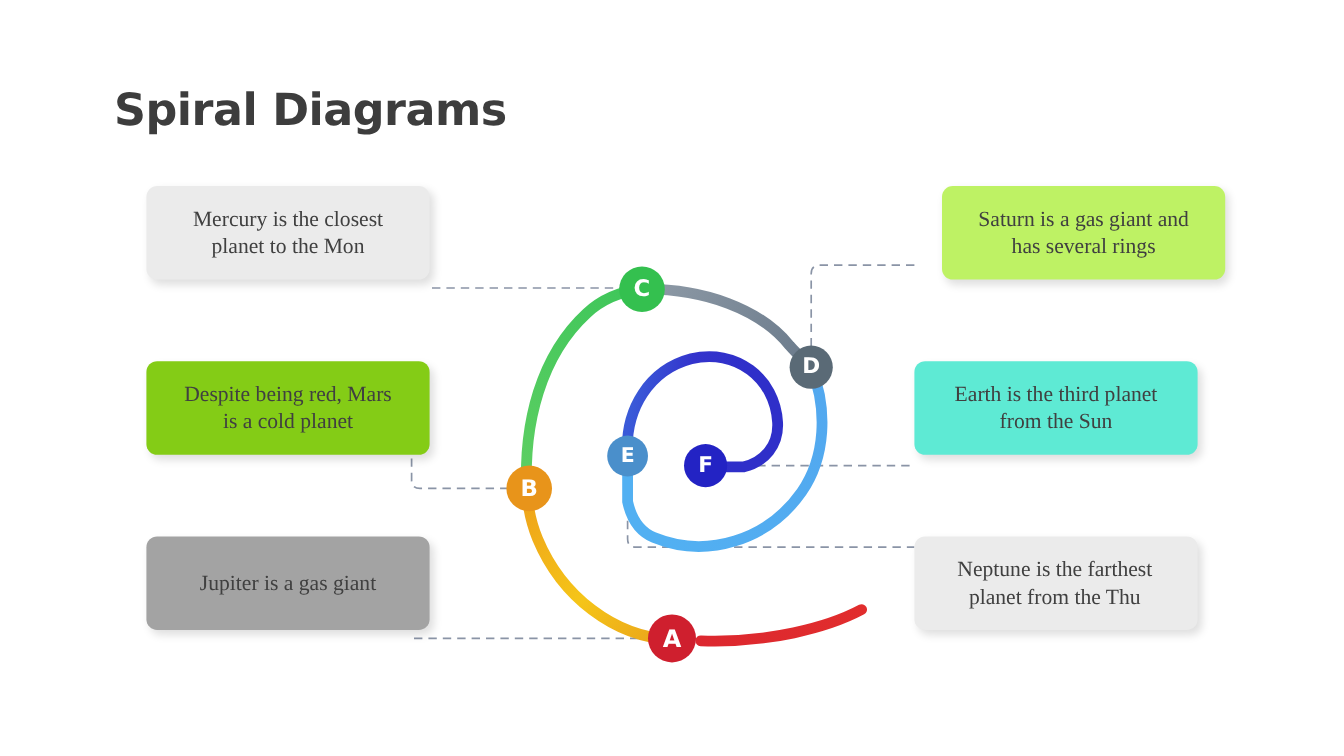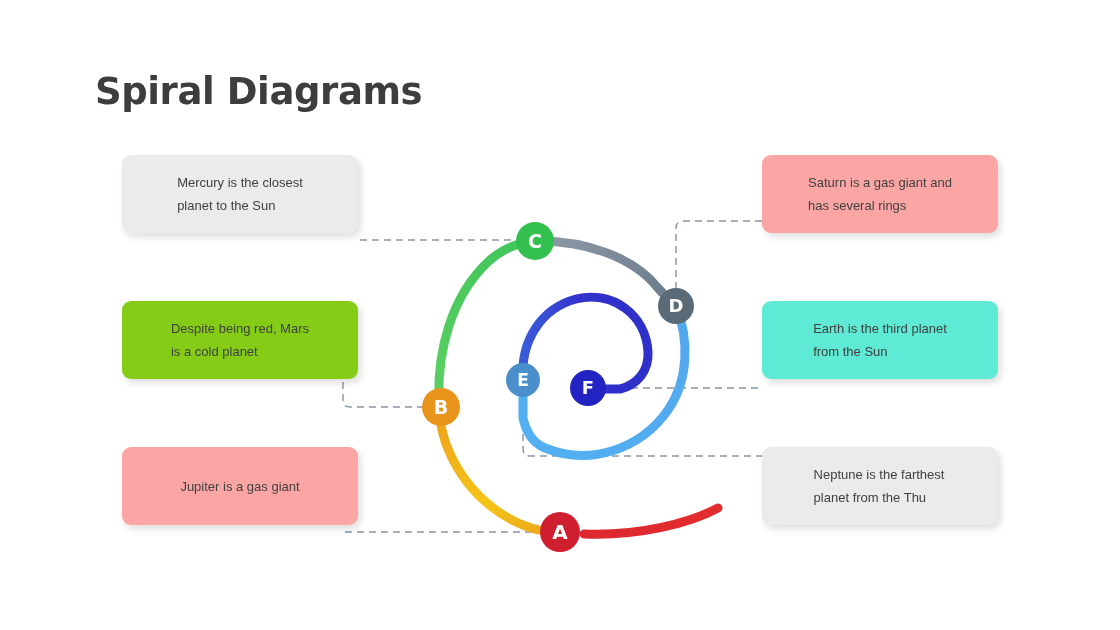--- a/index.html
+++ b/index.html
@@ -46,24 +46,25 @@
     background: #ebebeb;
     border-radius: 9px;
     box-shadow: 3px 4px 7px rgba(0,0,0,0.13);
     display: flex;
     align-items: center;
     justify-content: center;
     box-sizing: border-box;
     padding: 0 14px;
   }
   .callout-text {
-    font-family: Liberation Sans, sans-serif;
-    font-size: 13px;
+    font-family: Liberation Serif, serif;
+    font-size: 18px;
     line-height: 23px;
     color: #404040;
+    text-align: center;
   }
 
   .callout.left  { left: 122px; }
   .callout.right { left: 762px; }
   .row1 { top: 155px; }
   .row2 { top: 301px; }
   .row3 { top: 447px; }
 
   
   .node {
@@ -142,38 +143,38 @@
 
       <path d="M 676 306 C 690 341 688 381 668 410 C 640 450 589 466 545 448 C 533 443 526 432 523 418 L 523 381" stroke="url(#gradLightBlue)" stroke-width="9"></path>
 
       <path d="M 523 381 C 520 340 542 308 576 299 C 613 290 646 315 648 352 C 649 371 637 385 620 389 L 595 389" stroke="url(#gradIndigo)" stroke-width="9"></path>
     </g>
   </svg>
 
   <div class="callout left row1" style="background: rgb(235, 235, 235);">
     <div class="callout-text" style="color: rgb(64, 64, 64);">
       <span>Mercury is the closest</span><br>
-      <span>planet to the Sun</span>
+      <span>planet to the Mon</span>
     </div>
   </div>
 
   <div class="callout left row2" style="background: #84cc16;">
     <div class="callout-text" style="color: rgb(64, 64, 64);">
       <span>Despite being red, Mars</span><br>
       <span>is a cold planet</span>
     </div>
   </div>
 
-  <div class="callout left row3" style="background: #fca5a5;">
+  <div class="callout left row3" style="background: #a3a3a3;">
     <div class="callout-text" style="color: rgb(64, 64, 64);">
       <span>Jupiter is a gas giant</span><br>
     </div>
   </div>
 
-  <div class="callout right row1" style="background: #fca5a5;">
+  <div class="callout right row1" style="background: #bef264; margin-left: 23px;">
     <div class="callout-text" style="color: rgb(64, 64, 64);">
       <span>Saturn is a gas giant and</span><br>
       <span>has several rings</span>
     </div>
   </div>
 
   <div class="callout right row2" style="background: #5eead4;">
     <div class="callout-text" style="color: rgb(64, 64, 64);">
       <span>Earth is the third planet</span><br>
       <span>from the Sun</span>

